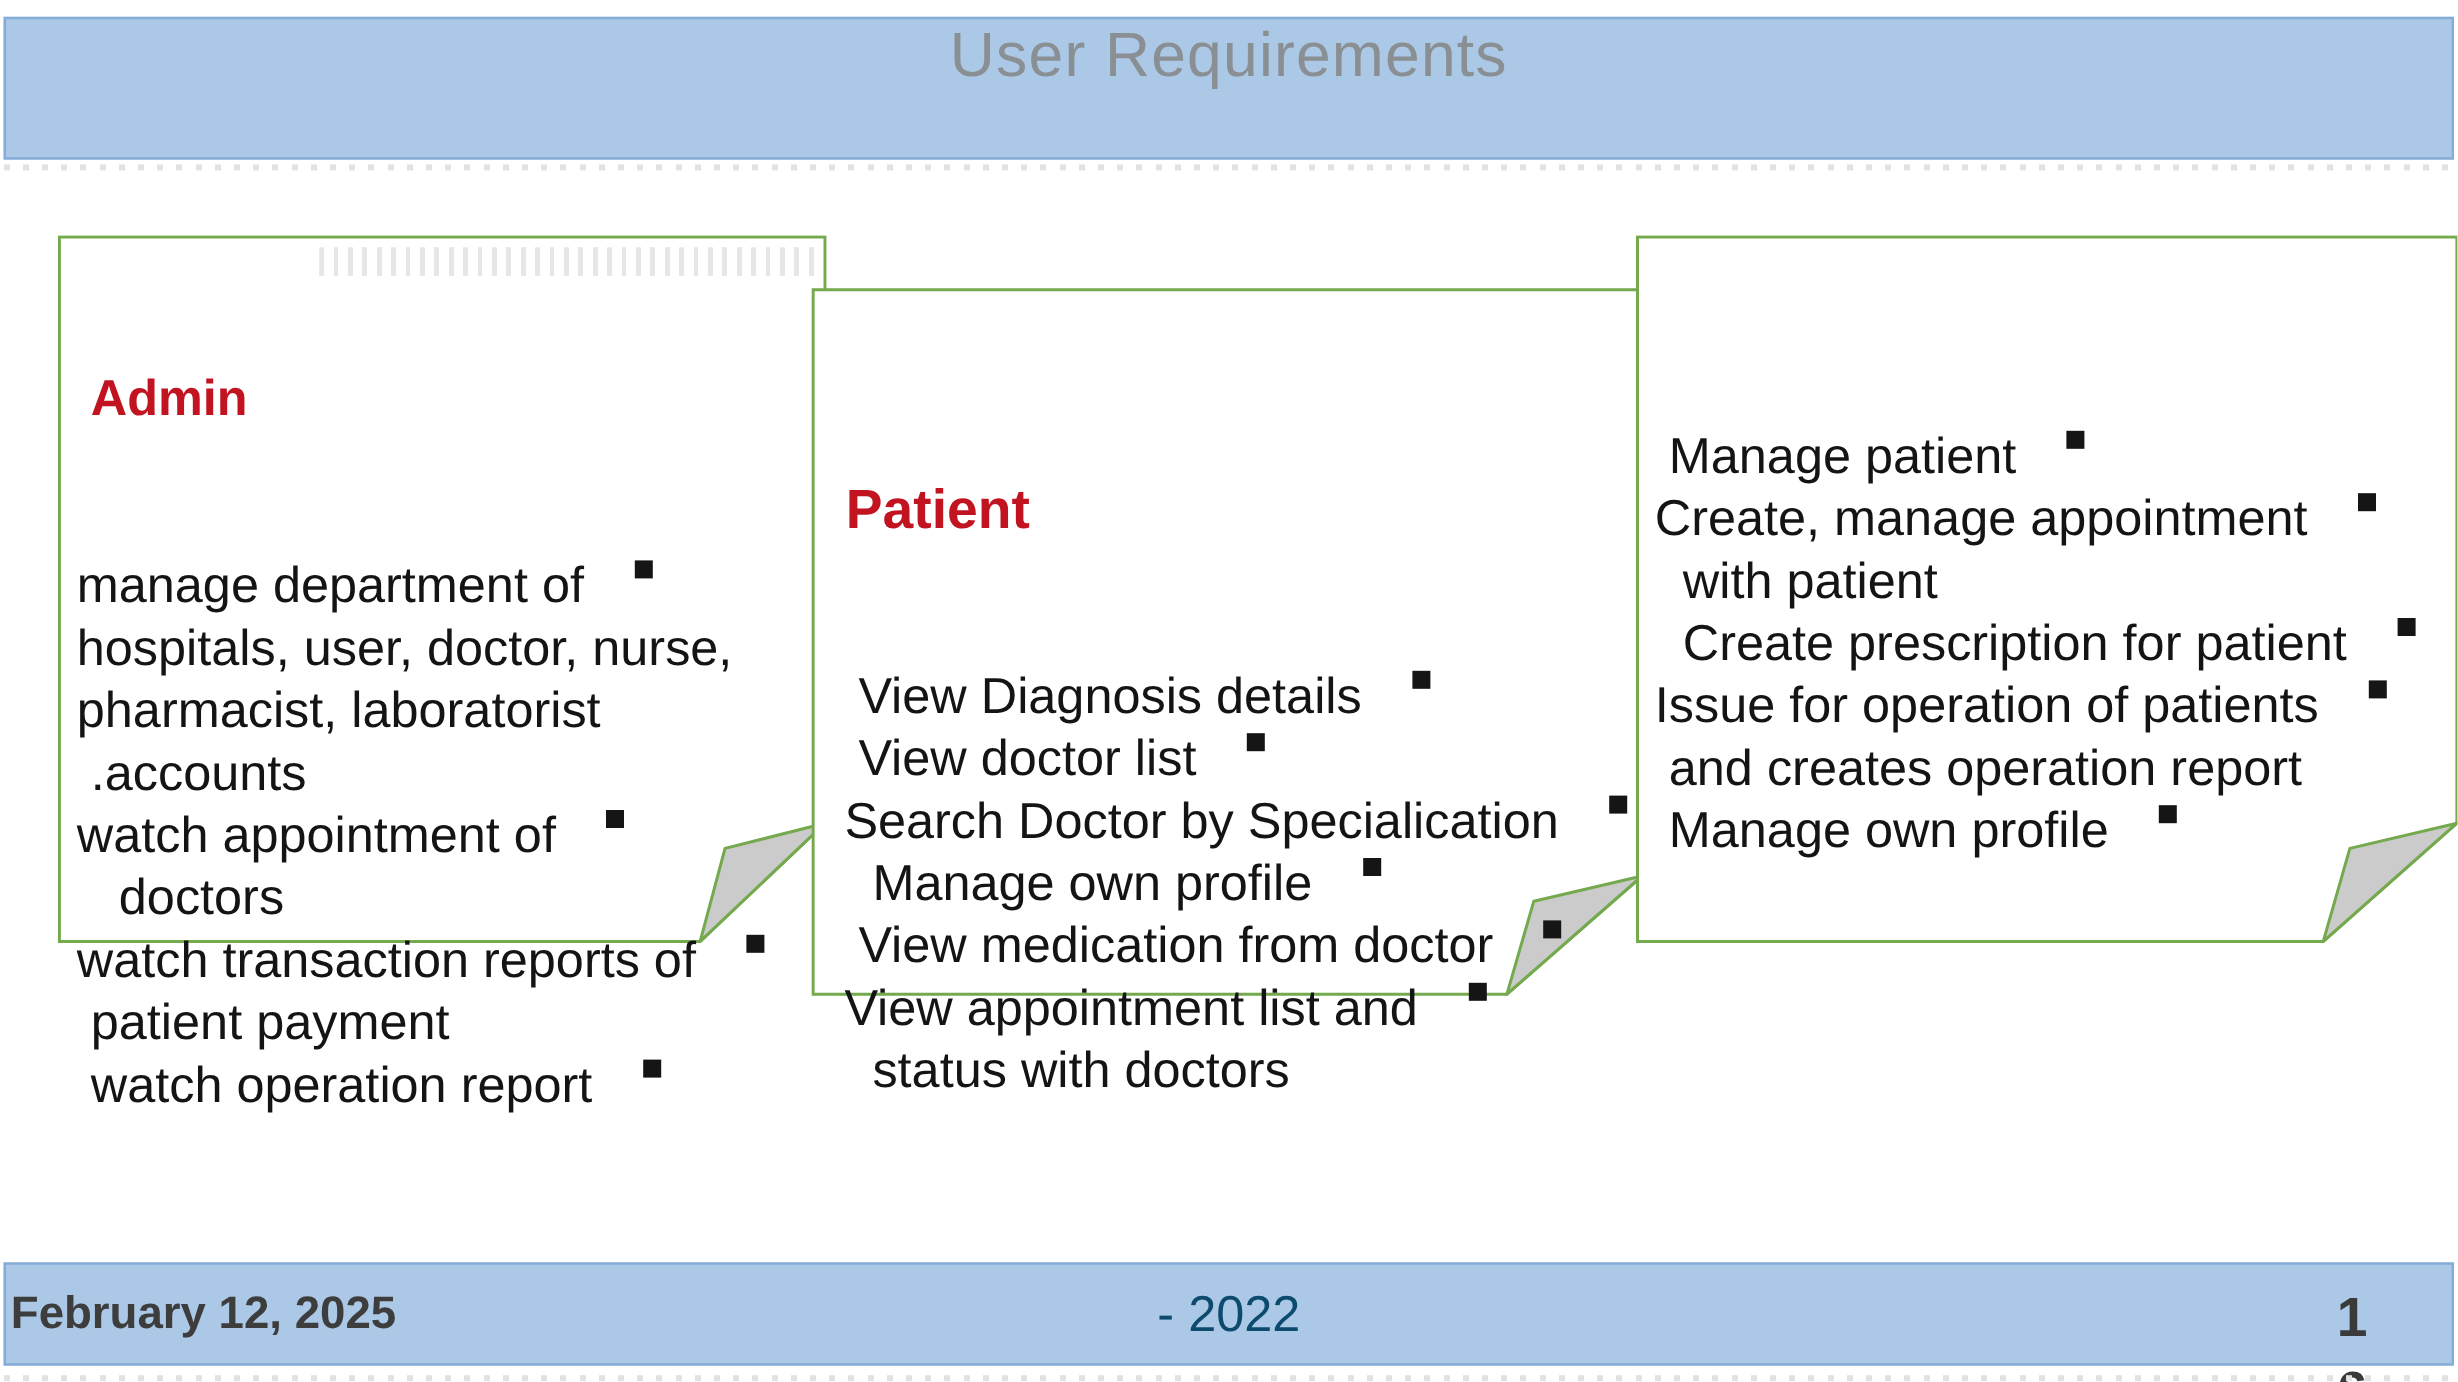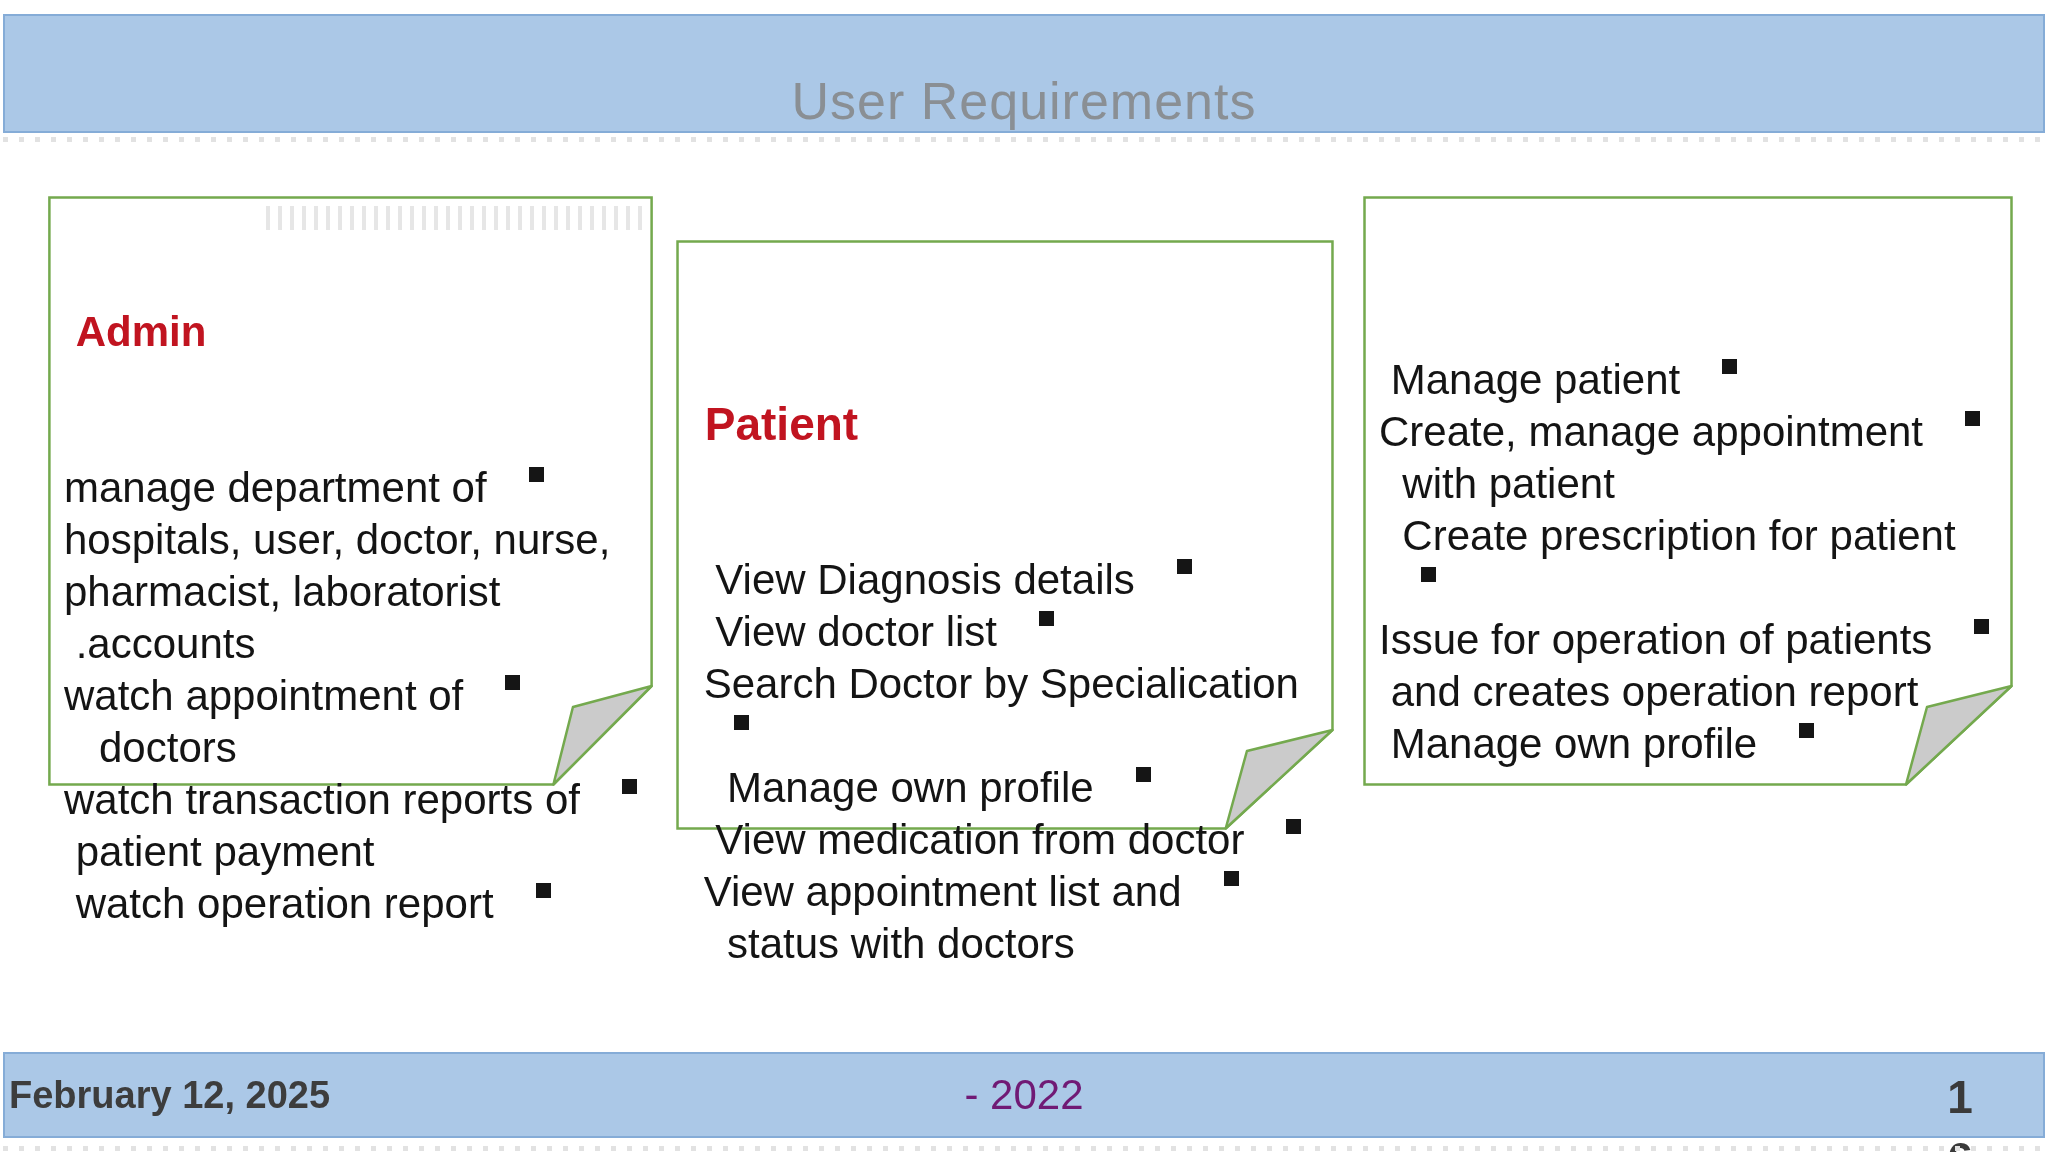--- a/index.html
+++ b/index.html
@@ -7,47 +7,47 @@
     position:relative;width:2048px;height:1152px;background:#ffffff;
     overflow:hidden;font-family:"Liberation Sans",sans-serif;
   }
   
   .bar{
     position:absolute;left:3px;right:3px;box-sizing:border-box;
     background:#abc8e7;border:2px solid #85acd7;
   }
   .title-bar{
     top:14px;height:119px;
-    display:flex;align-items:flex-end;justify-content:center;
+    display:flex;align-items:flex-start;justify-content:center;
     font-size:52px;color:#8a8f94;letter-spacing:1px;
   }
   .footer-bar{top:1052px;height:86px;}
   .footer-date{
     position:absolute;left:4px;top:0;height:100%;
     display:flex;align-items:center;
     font-size:38px;font-weight:bold;color:#3d3d3d;
   }
   .footer-center{
     position:absolute;left:50%;top:0;height:100%;transform:translateX(-50%);
     display:flex;align-items:center;
-    font-size:42px;color:#701a75;
+    font-size:42px;color:#0c4a6e;
   }
   .page-num{
     position:absolute;right:58px;top:1066px;width:60px;
     text-align:center;font-size:46px;font-weight:bold;color:#3a3a3a;line-height:62px;
   }
   
   .dotline{
     position:absolute;left:3px;right:3px;height:5px;
     background:repeating-linear-gradient(90deg,#e2e2e2 0 5px,transparent 5px 16px);
   }
   .dotline.top{top:137px;}
   .dotline.bottom{top:1146px;}
   
-  .note-box{position:absolute;top:196px;height:590px;}
+  .note-box{position:absolute;top:196px;height:590px;padding-left:36px;}
   .box-0{left:48px;width:605px;}
   .box-1{left:676px;width:658px;margin-top:44px;}
   .box-2{left:1363px;width:650px;}
   .note-box svg{position:absolute;left:0;top:0;width:100%;height:100%;display:block;}
   .note-content{
     position:absolute;left:0;top:0;right:0;bottom:0;
     padding:6px 6px 0 16px;box-sizing:border-box;
     font-size:42px;line-height:52px;color:#141414;white-space:pre-wrap;
   }
   .box-1 .note-content,.box-2 .note-content{padding-top:54px;}

